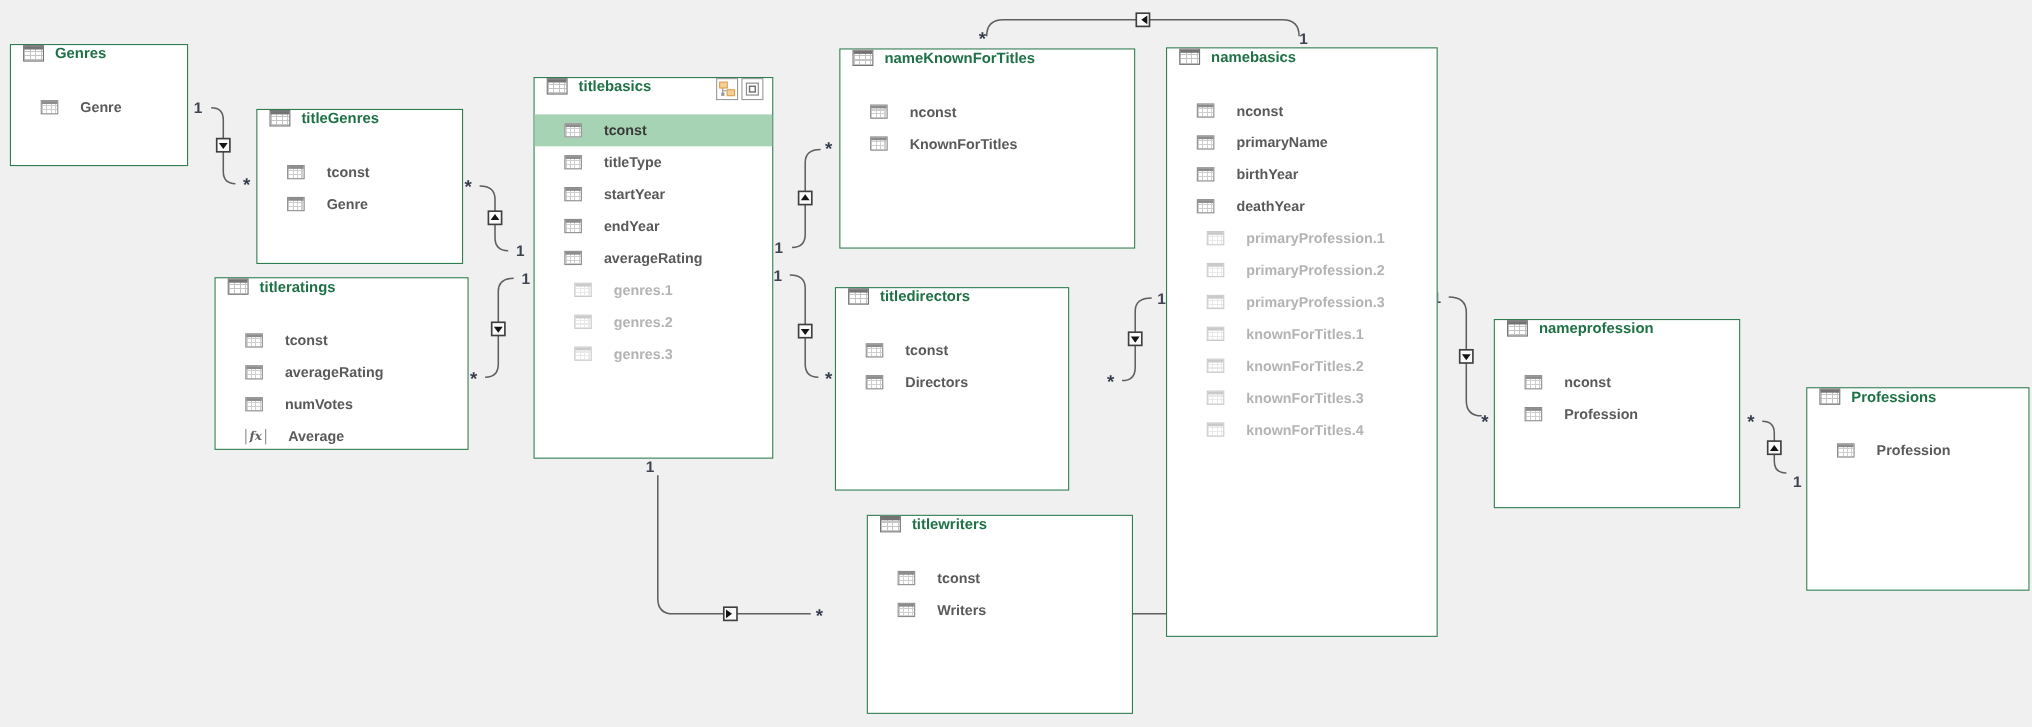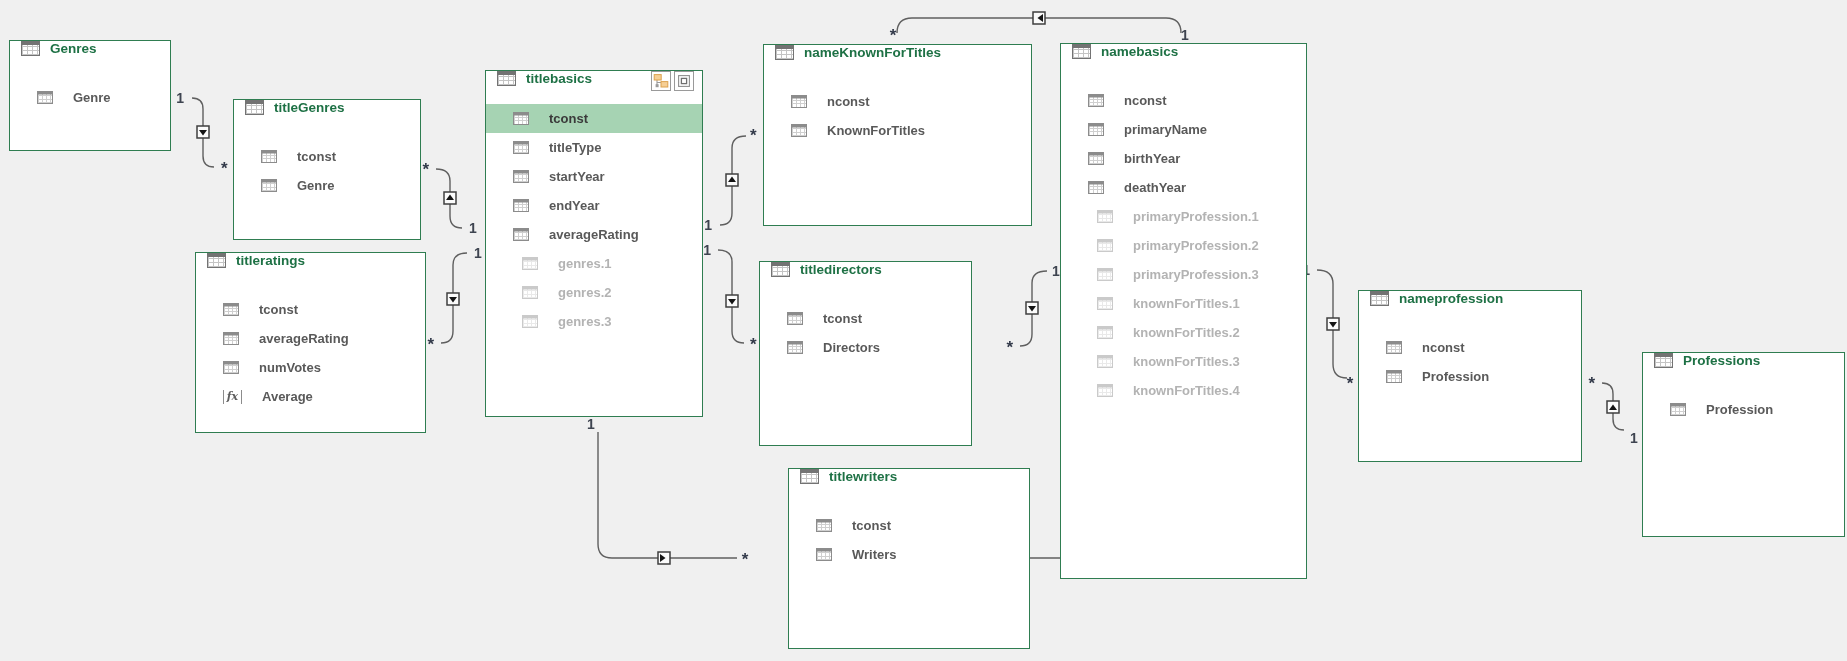--- a/index.html
+++ b/index.html
@@ -157,21 +157,21 @@
         <span class="icon-col"></span>
         <span>tconst</span>
       </div>
       <div class="t-row">
         <span class="icon-col"></span>
         <span>Genre</span>
       </div>
     </div>
   </div>
 
-  <div class="tbl" style="left:195px;top:252px;width:231px;height:181px;">
+  <div class="tbl" style="left:195px;top:252px;width:231px;height:157px;">
     <div class="t-head">
       <span class="icon-table"></span>
       <span class="t-title">titleratings</span>
     </div>
     <div class="t-body">
       <div class="t-row">
         <span class="icon-col"></span>
         <span>tconst</span>
       </div>
       <div class="t-row">

